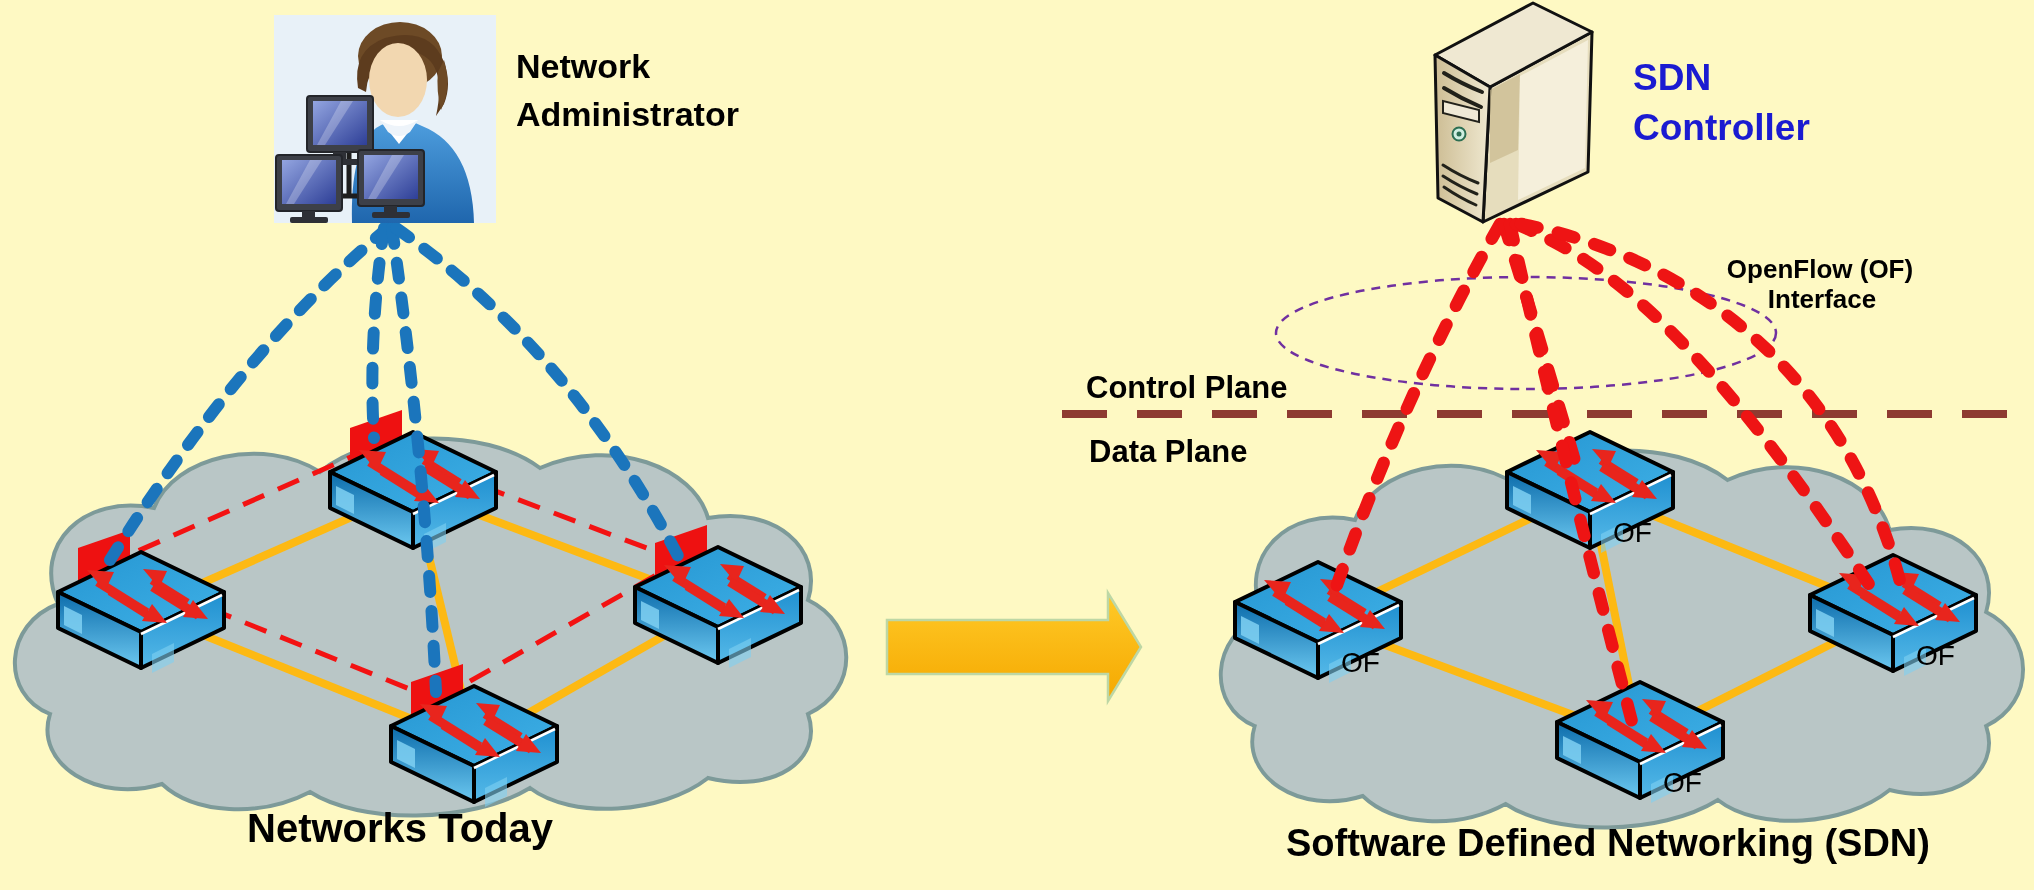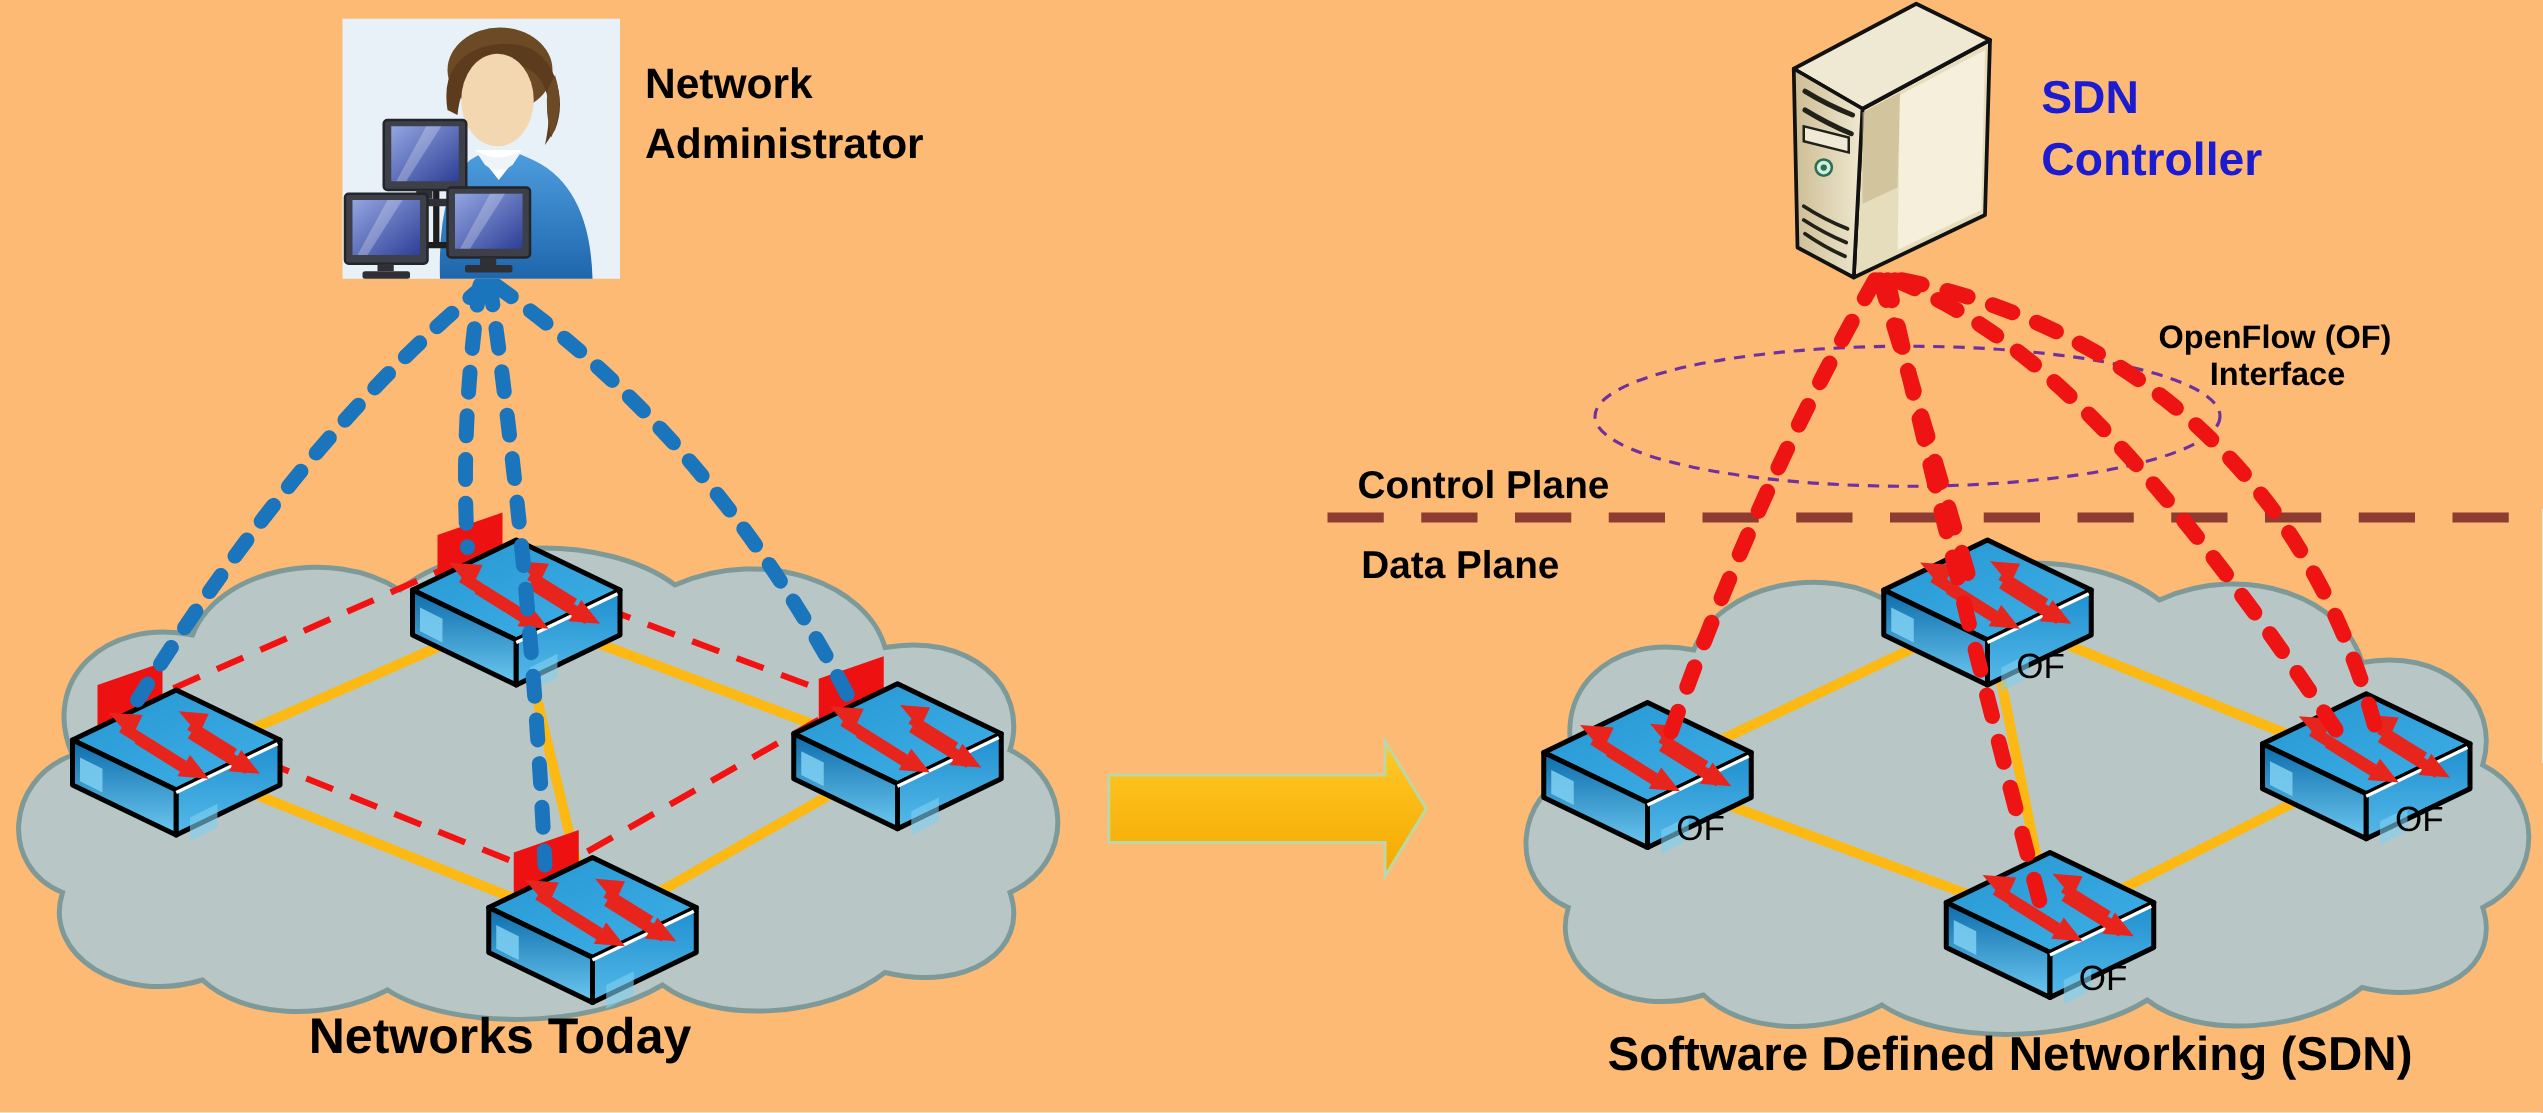--- a/index.html
+++ b/index.html
@@ -1,16 +1,16 @@
 <!DOCTYPE html>
 <html><head>
 <meta charset="utf-8">
 <style>
   html,body{margin:0;padding:0;background:#ffffff;}
-  .canvas{position:relative;width:2034px;height:890px;background:#fdba74;overflow:hidden;
+  .canvas{position:relative;width:2034px;height:890px;background:#fef9c3;overflow:hidden;
           font-family:"Liberation Sans", sans-serif;}
   svg{position:absolute;left:0;top:0;}
   text{font-family:"Liberation Sans", sans-serif;}
   .caption{font-weight:bold;font-size:40px;fill:#000000;}
   .sidelabel{font-weight:bold;font-size:34px;fill:#000000;}
   .ctl-label{font-weight:bold;font-size:37px;fill:#1b1bd1;}
   .plane-label{font-weight:bold;font-size:31px;fill:#000000;}
   .of-iface-label{font-weight:bold;font-size:26px;fill:#000000;}
   .of-tag{font-size:28px;fill:#000000;}
 </style>

